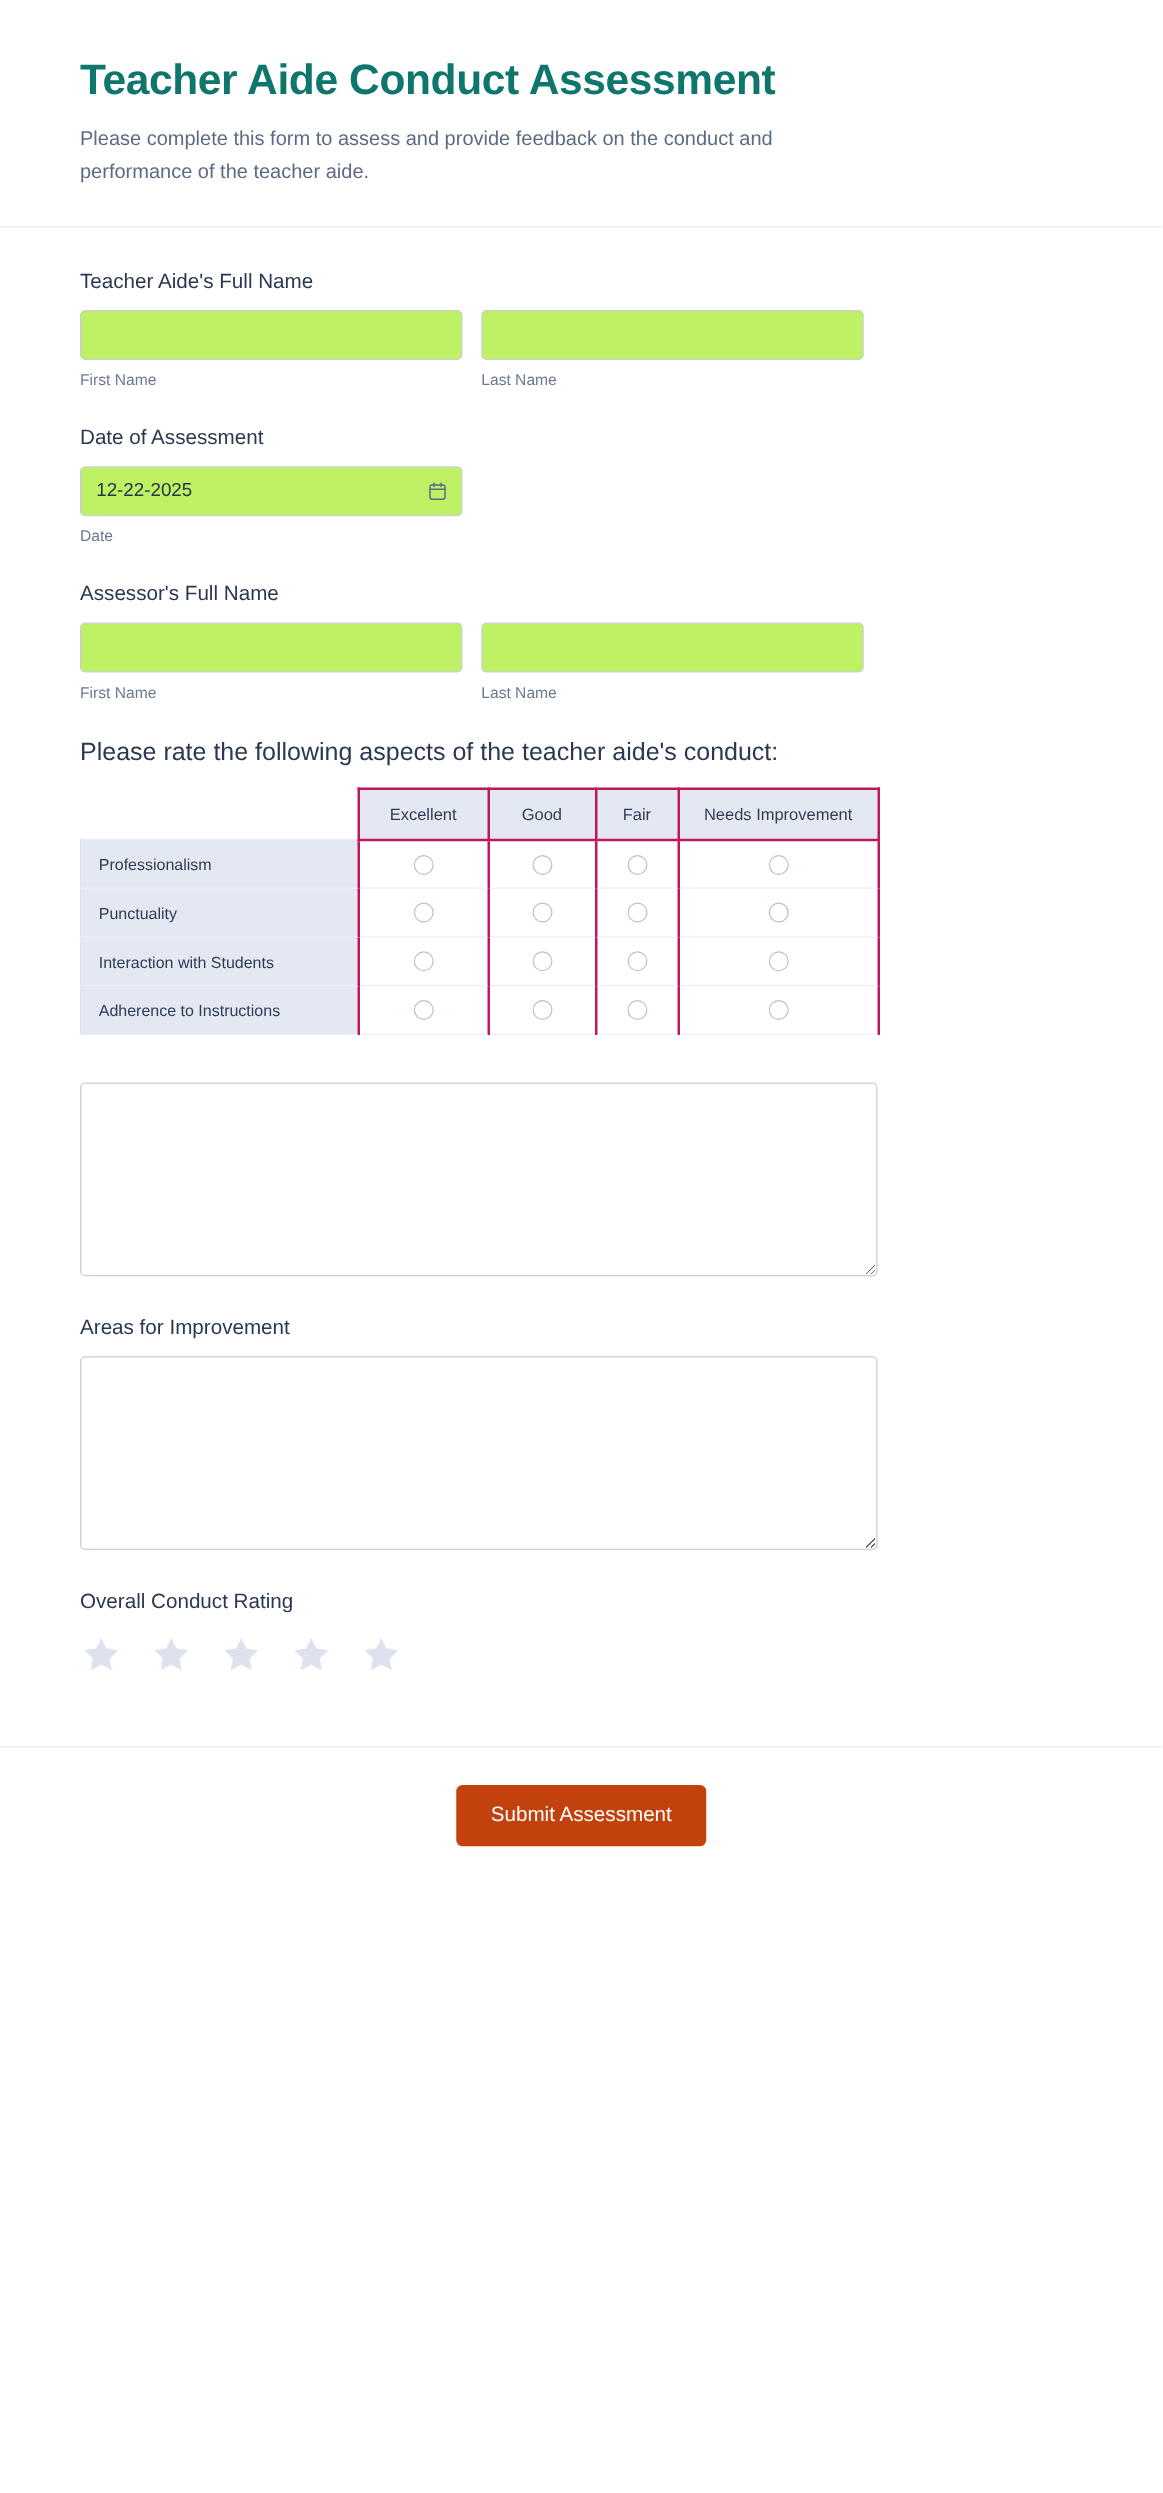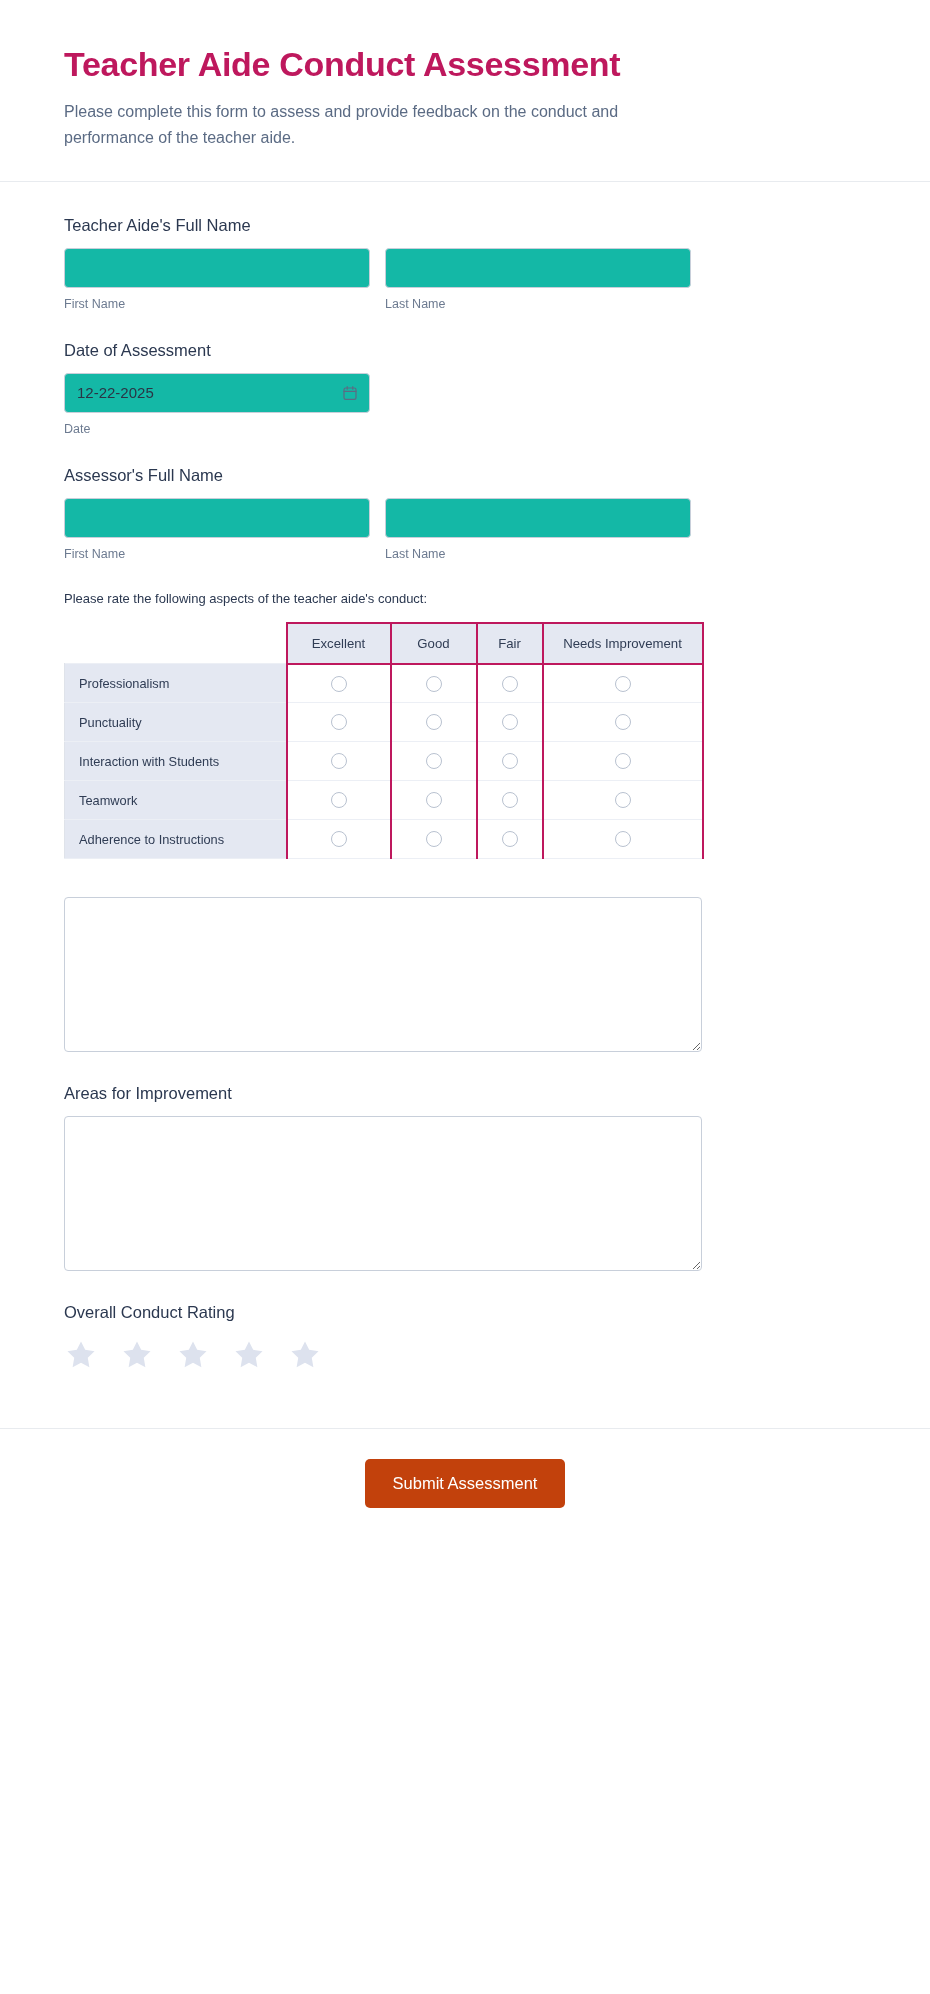--- a/index.html
+++ b/index.html
@@ -22,21 +22,21 @@
 
   
   .form-header {
     padding: 44px 64px 30px 64px;
     border-bottom: 1px solid #e8ebef;
   }
   .form-title {
     font-size: 34px;
     line-height: 1.2;
     font-weight: bold;
-    color: #be185d;
+    color: #0f766e;
     margin: 0 0 14px 0;
     letter-spacing: -0.3px;
   }
   .form-subtitle {
     font-size: 16px;
     line-height: 1.62;
     color: #5b6b84;
     margin: 0;
     max-width: 600px;
     font-weight: normal;
@@ -63,21 +63,21 @@
   }
 
   .row-2 { display: flex; gap: 15px; }
   .col { width: 306px; }
 
   .text-input {
     width: 100%;
     height: 40px;
     border: 1px solid #c8cfda;
     border-radius: 4px;
-    background: #14b8a6;
+    background: #bef264;
     padding: 0 12px;
     font-size: 15px;
     font-family: "Liberation Sans", sans-serif;
     color: #2b3445;
     outline: none;
   }
   .text-input::placeholder { color: #a9b2c0; }
 
   
   .date-wrap { position: relative; width: 306px; }
@@ -87,21 +87,21 @@
     right: 12px;
     top: 50%;
     transform: translateY(-50%);
     width: 16px; height: 16px;
     pointer-events: none;
     color: #5c6b83;
   }
 
   
   .matrix-label {
-    font-size: 13px;
+    font-size: 20px;
     color: #2b3850;
     margin: 0 0 16px 0;
     display: block;
   }
   table.matrix {
     border-collapse: collapse;
     width: 638px;
     table-layout: fixed;
     font-size: 13px;
   }
@@ -298,27 +298,20 @@
             <td class="cell"><span class="radio-dot"></span></td>
           </tr>
           <tr>
             <td class="rowhead">Interaction with Students</td>
             <td class="cell"><span class="radio-dot"></span></td>
             <td class="cell"><span class="radio-dot"></span></td>
             <td class="cell"><span class="radio-dot"></span></td>
             <td class="cell"><span class="radio-dot"></span></td>
           </tr>
           <tr>
-            <td class="rowhead">Teamwork</td>
-            <td class="cell"><span class="radio-dot"></span></td>
-            <td class="cell"><span class="radio-dot"></span></td>
-            <td class="cell"><span class="radio-dot"></span></td>
-            <td class="cell"><span class="radio-dot"></span></td>
-          </tr>
-          <tr>
             <td class="rowhead">Adherence to Instructions</td>
             <td class="cell"><span class="radio-dot"></span></td>
             <td class="cell"><span class="radio-dot"></span></td>
             <td class="cell"><span class="radio-dot"></span></td>
             <td class="cell"><span class="radio-dot"></span></td>
           </tr>
         </tbody>
       </table>
     </div>
 

